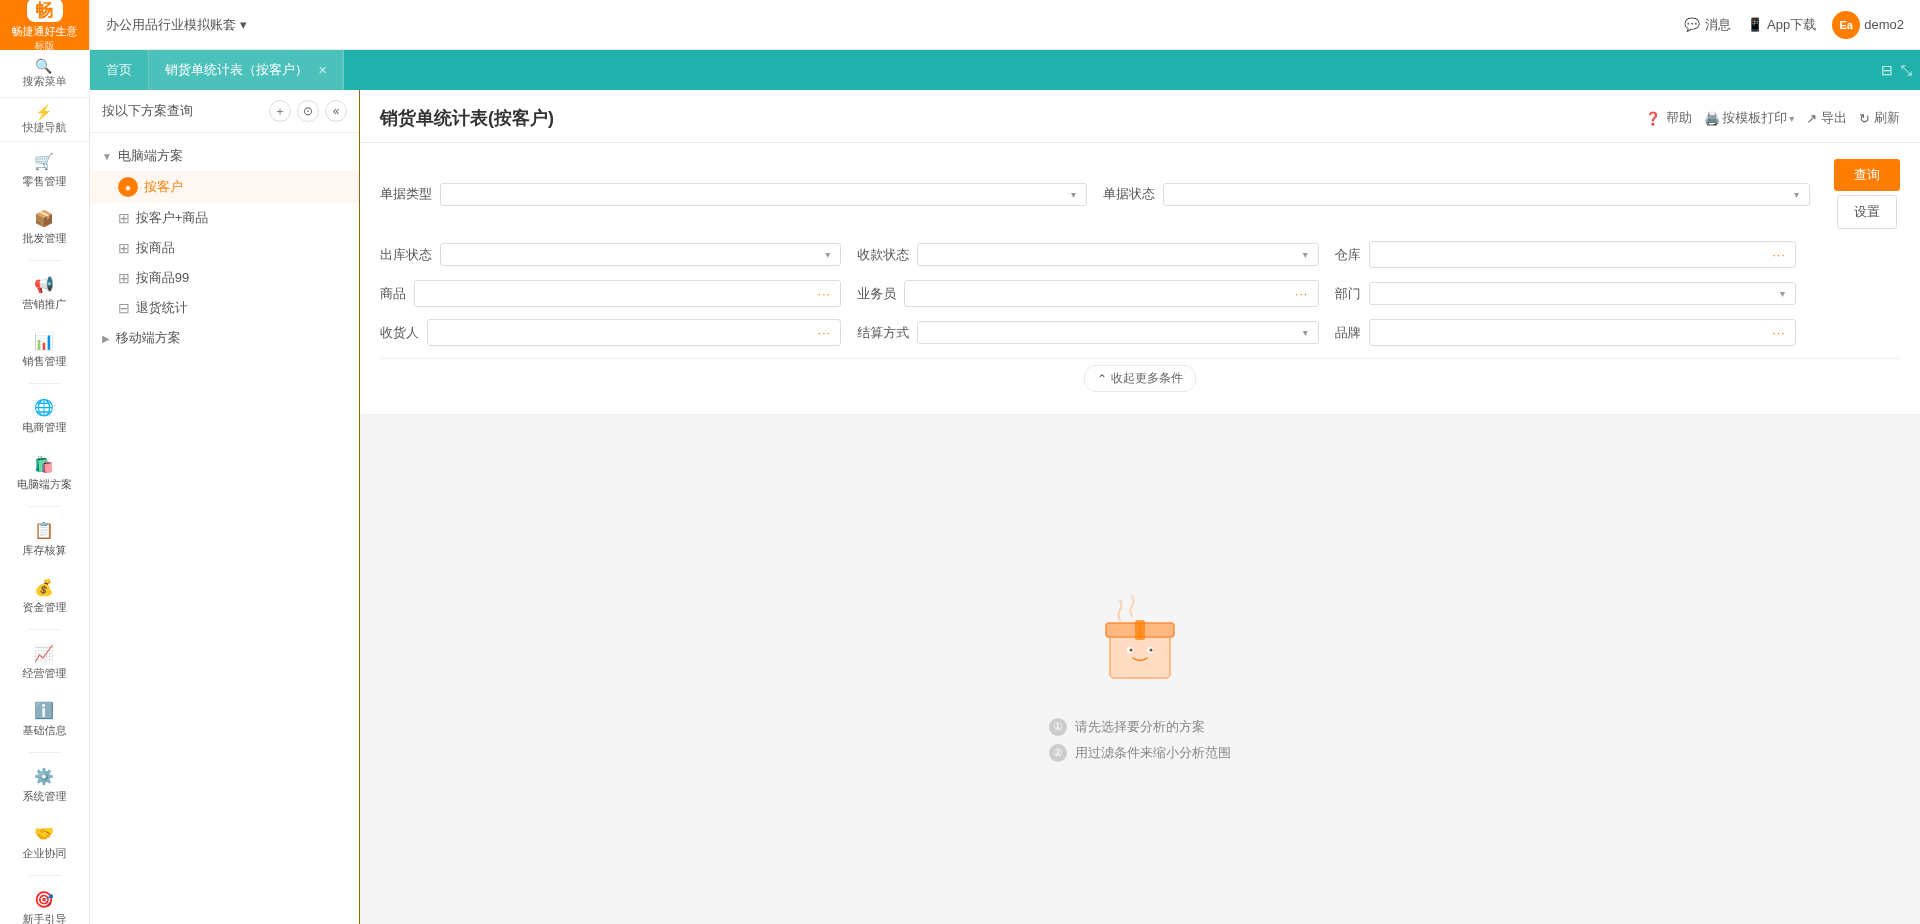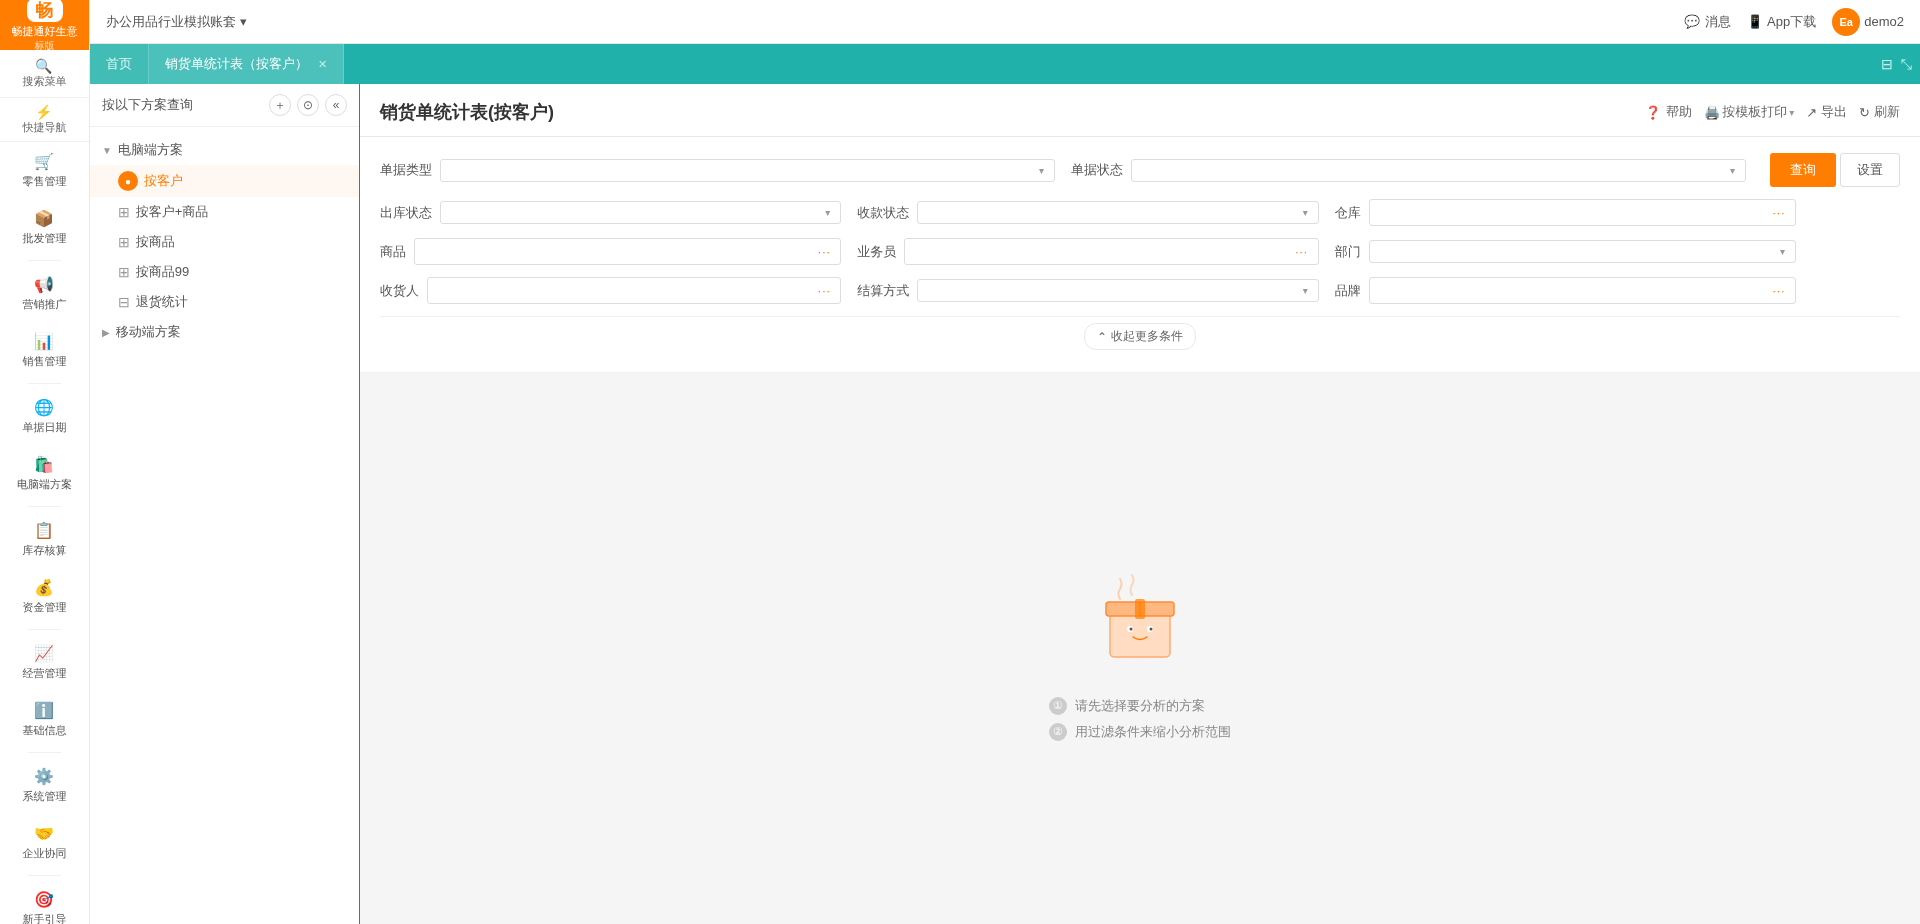--- a/index.html
+++ b/index.html
@@ -13,21 +13,21 @@
     .sidebar-nav { width: 100%; padding: 6px 0; border-bottom: 1px solid #f0f0f0; text-align: center; color: #666; font-size: 12px; cursor: pointer; }
     .sidebar-item { width: 100%; padding: 10px 0; text-align: center; cursor: pointer; font-size: 12px; color: #555; display: flex; flex-direction: column; align-items: center; gap: 3px; }
     .sidebar-item-icon { font-size: 16px; }
     .sidebar-item-label { font-size: 11px; }
     .sidebar-divider { width: 60%; height: 1px; background: #f0f0f0; margin: 4px auto; }
 
     
     .main { flex: 1; display: flex; flex-direction: column; overflow: hidden; }
 
     
-    .topbar { height: 44px; background: #fff; border-bottom: 1px solid #e8e8e8; display: flex; align-items: center; justify-content: space-between; padding: 0 16px; flex-shrink: 0; }
+    .topbar { height: 50px; background: #fff; border-bottom: 1px solid #e8e8e8; display: flex; align-items: center; justify-content: space-between; padding: 0 16px; flex-shrink: 0; }
     .topbar-left { display: flex; align-items: center; gap: 8px; font-size: 13px; color: #555; }
     .topbar-select { display: flex; align-items: center; gap: 4px; cursor: pointer; }
     .topbar-right { display: flex; align-items: center; gap: 16px; font-size: 13px; color: #555; }
     .topbar-right-item { display: flex; align-items: center; gap: 4px; cursor: pointer; }
     .avatar { width: 28px; height: 28px; border-radius: 50%; background: #ff7d00; color: #fff; display: flex; align-items: center; justify-content: center; font-size: 11px; font-weight: bold; }
 
     
     .tabbar { height: 40px; background: #20b2aa; display: flex; align-items: center; padding: 0 0; flex-shrink: 0; }
     .tab { padding: 0 16px; height: 100%; display: flex; align-items: center; gap: 6px; cursor: pointer; font-size: 13px; color: rgba(255,255,255,0.85); border-right: 1px solid rgba(255,255,255,0.2); }
     .tab.active { background: rgba(255,255,255,0.2); color: #fff; font-weight: 500; }
@@ -126,21 +126,21 @@
         <span class="sidebar-item-icon">📢</span>
         <span class="sidebar-item-label">营销推广</span>
       </div>
       <div class="sidebar-item">
         <span class="sidebar-item-icon">📊</span>
         <span class="sidebar-item-label">销售管理</span>
       </div>
       <div class="sidebar-divider"></div>
       <div class="sidebar-item">
         <span class="sidebar-item-icon">🌐</span>
-        <span class="sidebar-item-label">单据日期</span>
+        <span class="sidebar-item-label">电商管理</span>
       </div>
       <div class="sidebar-item">
         <span class="sidebar-item-icon">🛍️</span>
         <span class="sidebar-item-label">电脑端方案</span>
       </div>
       <div class="sidebar-divider"></div>
       <div class="sidebar-item">
         <span class="sidebar-item-icon">📋</span>
         <span class="sidebar-item-label">库存核算</span>
       </div>
@@ -297,21 +297,21 @@
               <span class="filter-select-arrow">▾</span>
             </div>
           </div>
           <div class="filter-cell" style="flex:1;">
             <span class="filter-cell-label">单据状态</span>
             <div class="filter-select" style="flex:1;">
               <span></span>
               <span class="filter-select-arrow">▾</span>
             </div>
           </div>
-          <div style="display:flex;flex-direction:row;gap:4px;margin-left:8px;">
+          <div style="display:flex;flex-direction:column;gap:4px;margin-left:8px;align-items:center;">
             <button class="btn-primary">查询</button>
             <button class="btn-default">设置</button>
           </div>
         </div>
 
         <div class="filter-row">
           <div class="filter-cell" style="flex:1;">
             <span class="filter-cell-label">出库状态</span>
             <div class="filter-select" style="flex:1;">
               <span></span>

